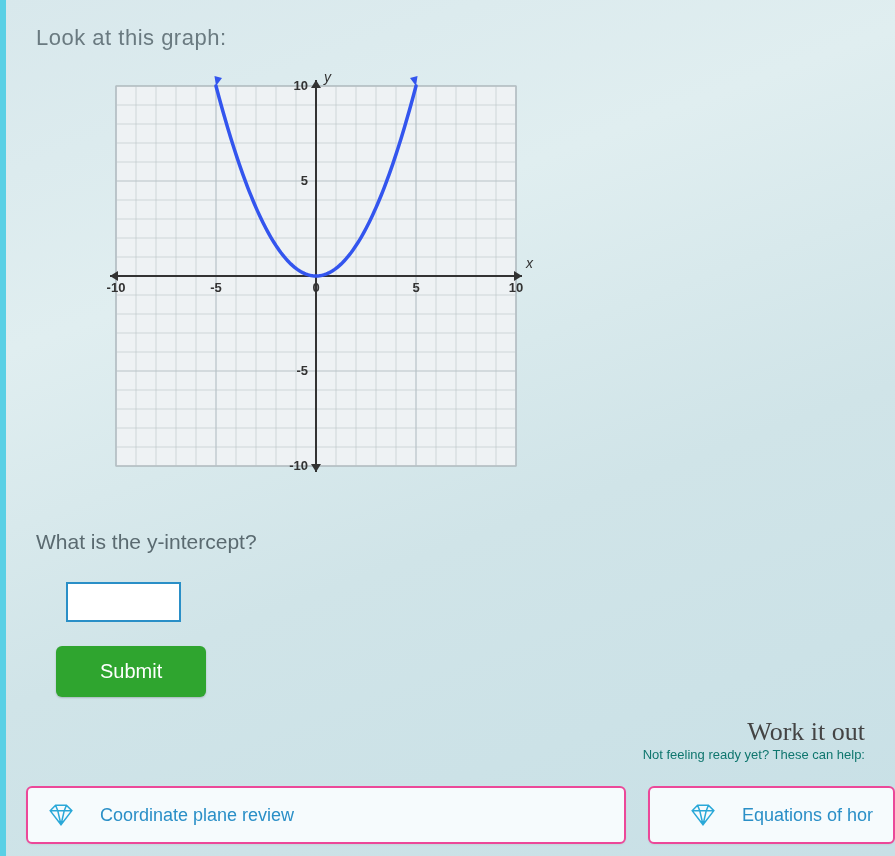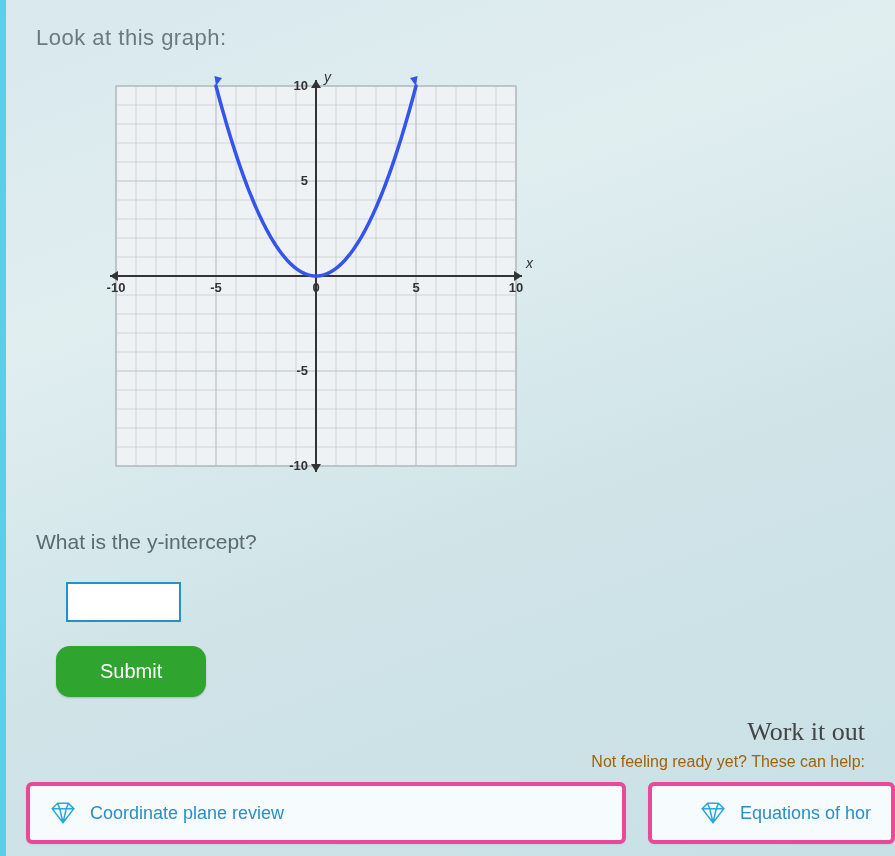--- a/index.html
+++ b/index.html
@@ -40,57 +40,56 @@
     margin-left: 30px;
     margin-bottom: 24px;
     display: block;
   }
   .submit-btn {
     display: inline-block;
     background: #2fa52f;
     color: #fff;
     font-size: 20px;
     border: none;
-    border-radius: 14px;
+    border-radius: 6px;
     padding: 14px 44px;
     margin-left: 20px;
     cursor: pointer;
     box-shadow: 0 1px 2px rgba(0,0,0,0.2);
   }
   .workout-section {
     text-align: right;
     margin-top: 20px;
     margin-left: 250px;
   }
   .workout-title {
     font-size: 26px;
     color: #444;
     font-family: "Times New Roman", serif;
   }
   .workout-sub {
-    font-size: 16px;
-    color: #a16207;
-    margin-top: 6px;
+    font-size: 13px;
+    color: #0f766e;
   }
   .help-cards {
     position: absolute;
     bottom: 12px;
     left: 20px;
     right: 0;
     display: flex;
     gap: 22px;
   }
   .help-card {
     background: #f6fbfd;
-    border: 4px solid #ec4899;
+    border: 2px solid #ec4899;
     border-radius: 6px;
     padding: 14px 20px;
     display: flex;
     align-items: center;
-    gap: 14px;
+    gap: 26px;
     color: #2a8fc7;
     font-size: 18px;
     cursor: pointer;
     white-space: nowrap;
     box-shadow: 0 1px 2px rgba(0,0,0,0.05);
   }
   .help-card.wide { flex: 0 0 600px; }
   .help-card.cut { flex: 1; justify-content: flex-end; }
   .diamond-icon svg { display:block; }
 </style>

